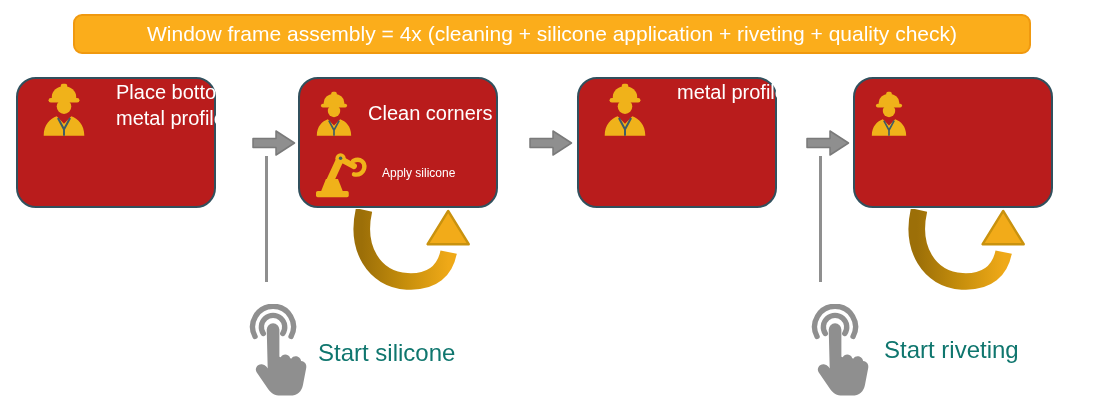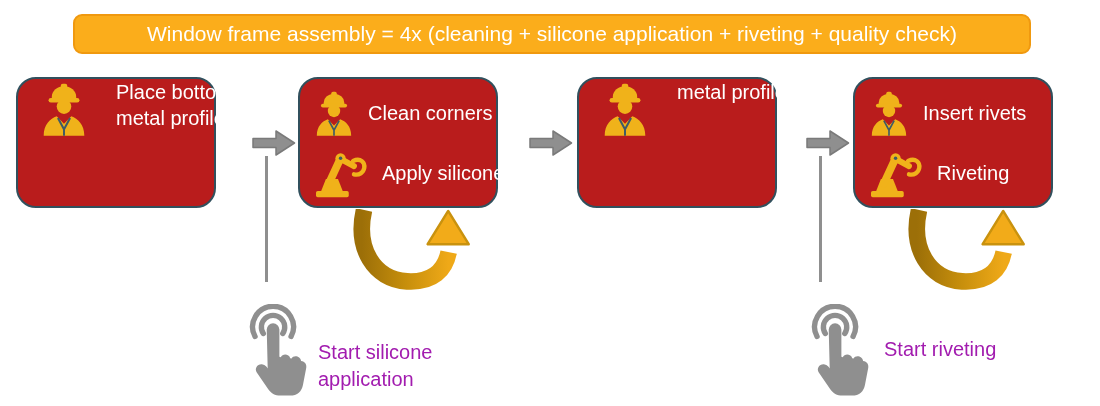--- a/index.html
+++ b/index.html
@@ -19,37 +19,37 @@
     position:absolute;top:77px;width:200px;height:131px;
     background:#b91c1c;border:2px solid #31505D;border-radius:20px;
     box-sizing:border-box;color:#ffffff;
   }
   #step1{left:16px}#step2{left:298px}#step3{left:577px}#step4{left:853px}
   .step.manual{display:flex;gap:26px;padding:0 8px 0 20px}
   .step.hybrid{display:flex;flex-direction:column;justify-content:space-between;padding:9px 8px 8px 12px}
   .lines{font-size:20px;line-height:26px}
   .lines span{display:block;white-space:nowrap}
   .hrow{display:flex;align-items:center;gap:12px}
-  .hrow .robot-label{font-size:20px;white-space:nowrap}
+  .hrow .robot-label{font-size:12px;white-space:nowrap}
   .icon-worker-lg{width:52px;height:60px;color:#F0B21A;flex:none}
   .icon-worker-sm{width:44px;height:50px;color:#F0B21A;flex:none}
   .icon-robot{width:58px;height:50px;color:#F0B21A;flex:none}
   
   .flow-arrow{position:absolute;top:128px;width:44px;height:30px}
   #arrow1{left:252px}#arrow2{left:529px}#arrow3{left:806px}
   
   .vline{position:absolute;width:3px;top:156px;height:126px;background:#8F8F8F}
   #vline1{left:265px}#vline2{left:819px}
   
   .loop{position:absolute;top:209px;width:128px;height:90px}
   #loop1{left:347px}#loop2{left:902px}
   
   .tap{position:absolute;top:304px;width:74px;height:96px;color:#8F8F8F}
   #tap1{left:238px}#tap2{left:800px}
-  .tap-label{position:absolute;color:#a21caf;font-size:20px;line-height:27px}
+  .tap-label{position:absolute;color:#0f766e;font-size:24px;line-height:27px}
   .tap-label span{display:block;white-space:nowrap}
   #tap1-label{left:318px;top:339px}
   #tap2-label{left:884px;top:336px}
 </style>
 </head>
 <body>
 
 <svg width="0" height="0" style="position:absolute" aria-hidden="true">
   <defs>
     <linearGradient id="loopGrad" x1="0" y1="0" x2="1" y2="0">
@@ -144,44 +144,36 @@
       <use href="#sym-arrow"></use>
     </svg>
   <div class="vline" id="vline2"></div>
 
   <div class="step hybrid" id="step4">
     <div class="hrow">
       <svg class="icon-worker-sm">
           <use href="#sym-worker"></use>
         </svg>
       <div class="lines">
-        <span>Insert rivets</span>
       </div>
-    </div>
-    <div class="hrow">
-      <svg class="icon-robot">
-          <use href="#sym-robot"></use>
-        </svg>
-      <div class="robot-label">Riveting</div>
     </div>
   </div>
 
   <svg class="loop" id="loop1">
       <use href="#sym-loop"></use>
     </svg>
   <svg class="loop" id="loop2">
       <use href="#sym-loop"></use>
     </svg>
 
   <svg class="tap" id="tap1">
       <use href="#sym-hand"></use>
     </svg>
   <div class="tap-label" id="tap1-label">
     <span>Start silicone</span>
-    <span>application</span>
   </div>
 
   <svg class="tap" id="tap2">
       <use href="#sym-hand"></use>
     </svg>
   <div class="tap-label" id="tap2-label">
     <span>Start riveting</span>
   </div>
 
 </div>

